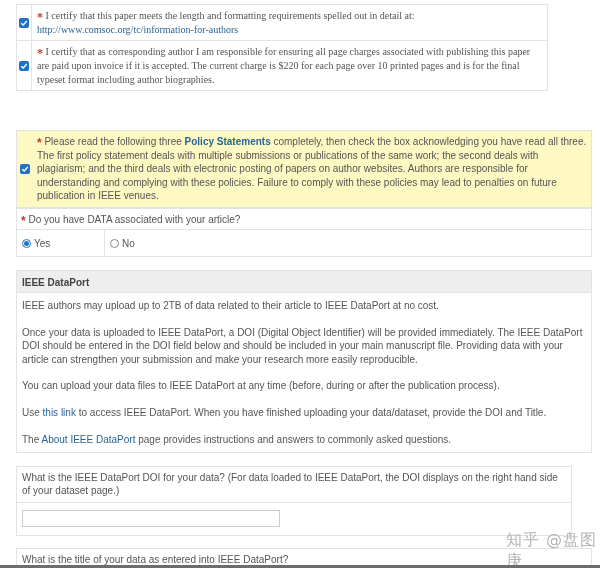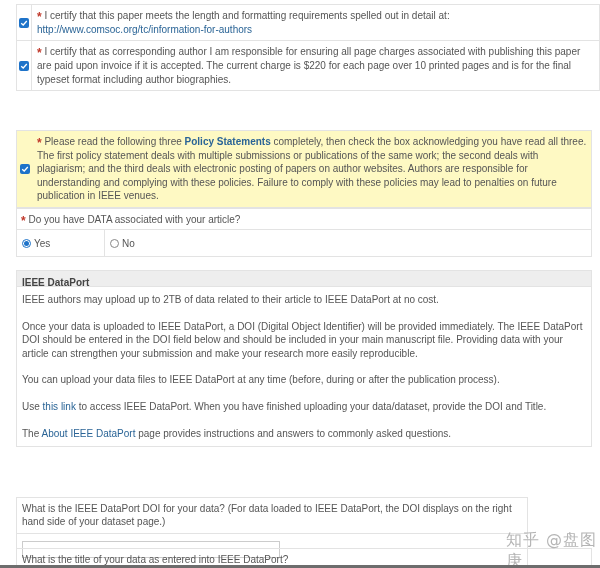--- a/index.html
+++ b/index.html
@@ -1,21 +1,21 @@
 <!DOCTYPE html>
 <html><head>
 <meta charset="utf-8">
 <style>
   * { box-sizing: border-box; margin: 0; padding: 0; }
   html, body { width: 600px; height: 568px; overflow: hidden; background: #ffffff; }
   body { font-family: "Liberation Sans", sans-serif; font-size: 10px; color: #555555; position: relative; }
   a, .link { color: #2a6496; text-decoration: none; }
   .req { color: #c0392b; font-size: 12px; font-weight: bold; line-height: 1; vertical-align: -2px; }
 
-  .cert-table { position: absolute; left: 16px; top: 4px; width: 584px; border: 1px solid #e3e3e3; }
+  .cert-table { position: absolute; left: 16px; top: 4px; width: 532px; border: 1px solid #e3e3e3; font-family: Liberation Serif, serif; }
   .cert-row { display: flex; border-bottom: 1px solid #e3e3e3; }
   .cert-row:last-child { border-bottom: none; }
   .cert-check { width: 15px; flex: 0 0 15px; border-right: 1px solid #e3e3e3; display: flex; align-items: center; justify-content: center; }
   .cert-text { padding: 4px 4px 4px 5px; line-height: 13.4px; }
   .cbox { width: 10px; height: 10px; background: #1e73c9; border-radius: 2px; display: flex; align-items: center; justify-content: center; }
   .cbox svg { width: 8px; height: 8px; }
 
   .policy { position: absolute; left: 16px; top: 130px; width: 576px; background: #fef9c3; border: 1px solid #e3e3e3; display: flex; }
   .policy .cert-check { border-right: none; width: 15px; }
   .policy .cert-text { padding: 4px 4px 5px 5px; line-height: 13.4px; }
@@ -24,26 +24,26 @@
   .question { position: absolute; left: 16px; top: 207px; width: 576px; border: 1px solid #e3e3e3; }
   .question .q-label { padding: 6px 4px; border-bottom: 1px solid #e3e3e3; height: 22px; }
   .radios { display: flex; height: 26px; }
   .radio-cell { display: flex; align-items: center; padding-left: 5px; }
   .radio-cell.yes { width: 88px; border-right: 1px solid #e3e3e3; align-items: center; }
   .radio { width: 9px; height: 9px; border-radius: 50%; border: 1px solid #888; margin-right: 3px; display: inline-flex; align-items: center; justify-content: center; }
   .radio.checked { border-color: #1e73c9; }
   .radio.checked::after { content: ""; width: 5px; height: 5px; border-radius: 50%; background: #1e73c9; }
 
   .dataport { position: absolute; left: 16px; top: 270px; width: 576px; border: 1px solid #e3e3e3; }
-  .dp-header { background: #eeeeee; border-bottom: 1px solid #e3e3e3; font-weight: bold; color: #444; padding: 6px 5px; height: 16px; }
+  .dp-header { background: #eeeeee; border-bottom: 1px solid #e3e3e3; font-weight: bold; color: #444; padding: 6px 5px; height: 22px; }
   .dp-body { padding: 6px 5px 6px 5px; line-height: 13.4px; }
   .dp-body p { margin-bottom: 13.4px; }
   .dp-body p:last-child { margin-bottom: 0; }
 
-  .doi-q { position: absolute; left: 16px; top: 466px; width: 512px; border: 1px solid #e3e3e3; margin-top: 31px; }
+  .doi-q { position: absolute; left: 16px; top: 466px; width: 556px; border: 1px solid #e3e3e3; }
   .doi-q .q-label { padding: 4px 5px; line-height: 13.4px; border-bottom: 1px solid #e3e3e3; }
   .doi-q .input-wrap { padding: 7px 5px 8px 5px; }
   .doi-input { width: 258px; height: 17px; border: 1px solid #cccccc; background: #fff; display: block; }
 
   .title-q { position: absolute; left: 16px; top: 548px; width: 576px; border: 1px solid #e3e3e3; border-bottom: none; height: 20px; }
   .title-q .q-label { padding: 5px 5px; }
 
   .watermark { position: absolute; left: 506px; top: 530px; font-size: 16px; color: #b5b5b5; letter-spacing: 1px; font-family: "DejaVu Sans", sans-serif; }
   .bottom-bar { position: absolute; left: 0; top: 565px; width: 600px; height: 3px; background: #6d6d6d; }
 </style>

